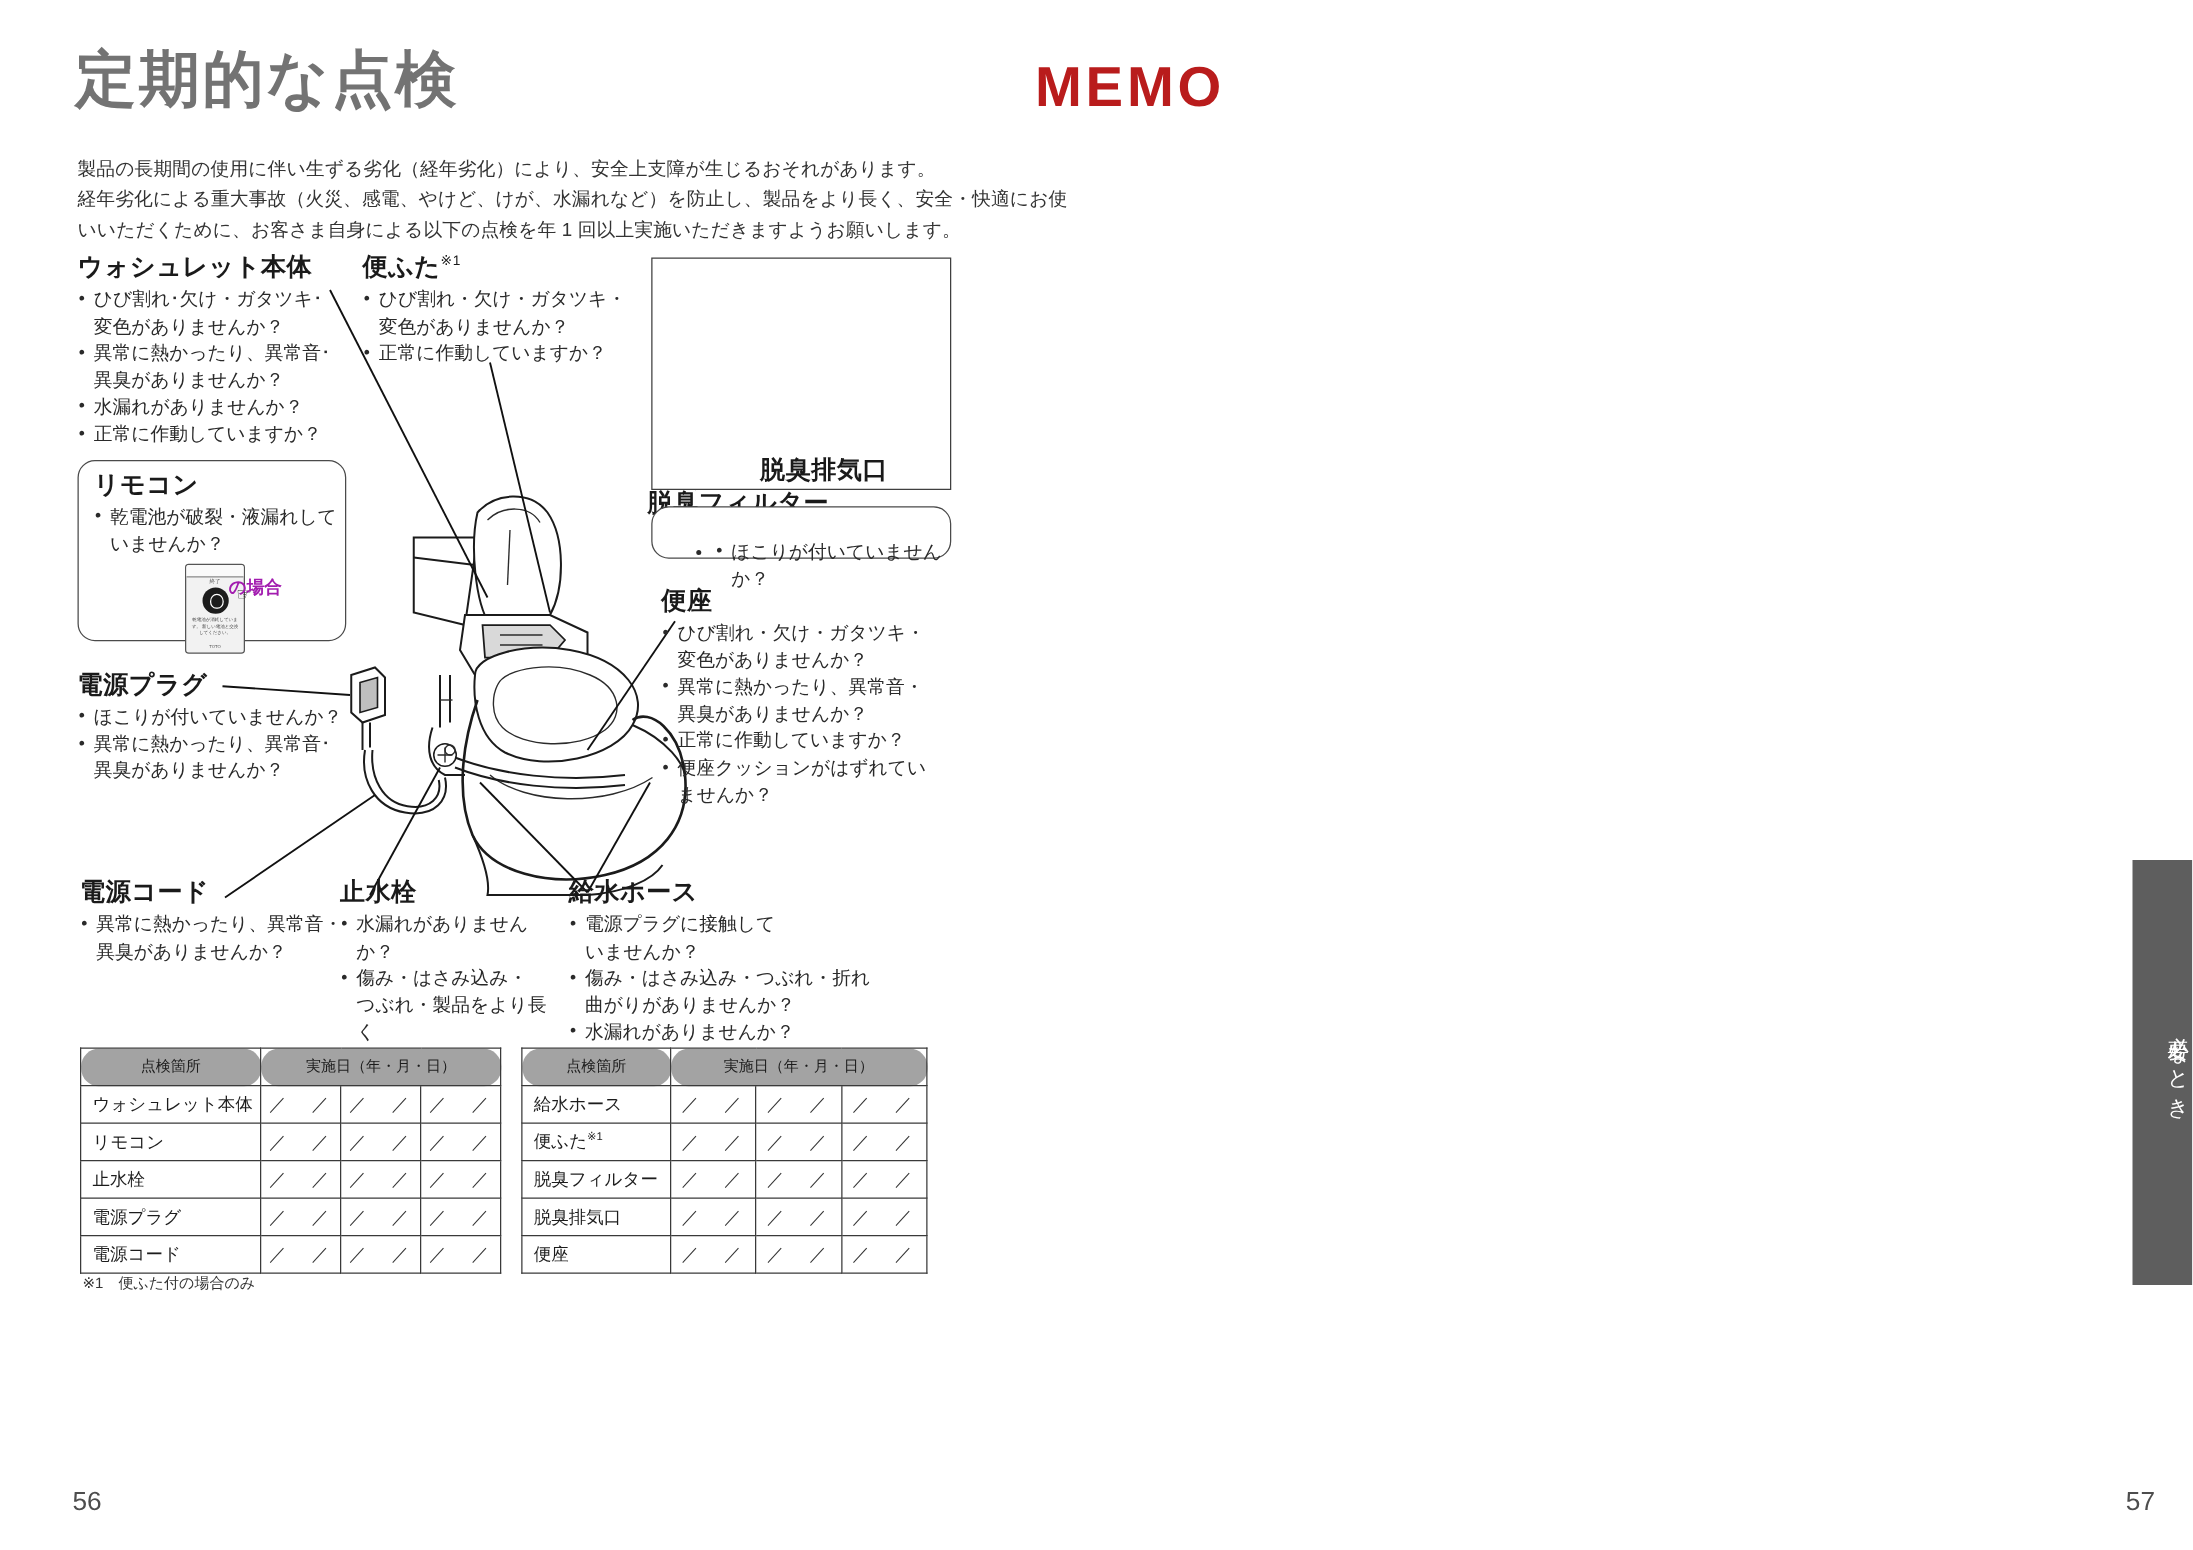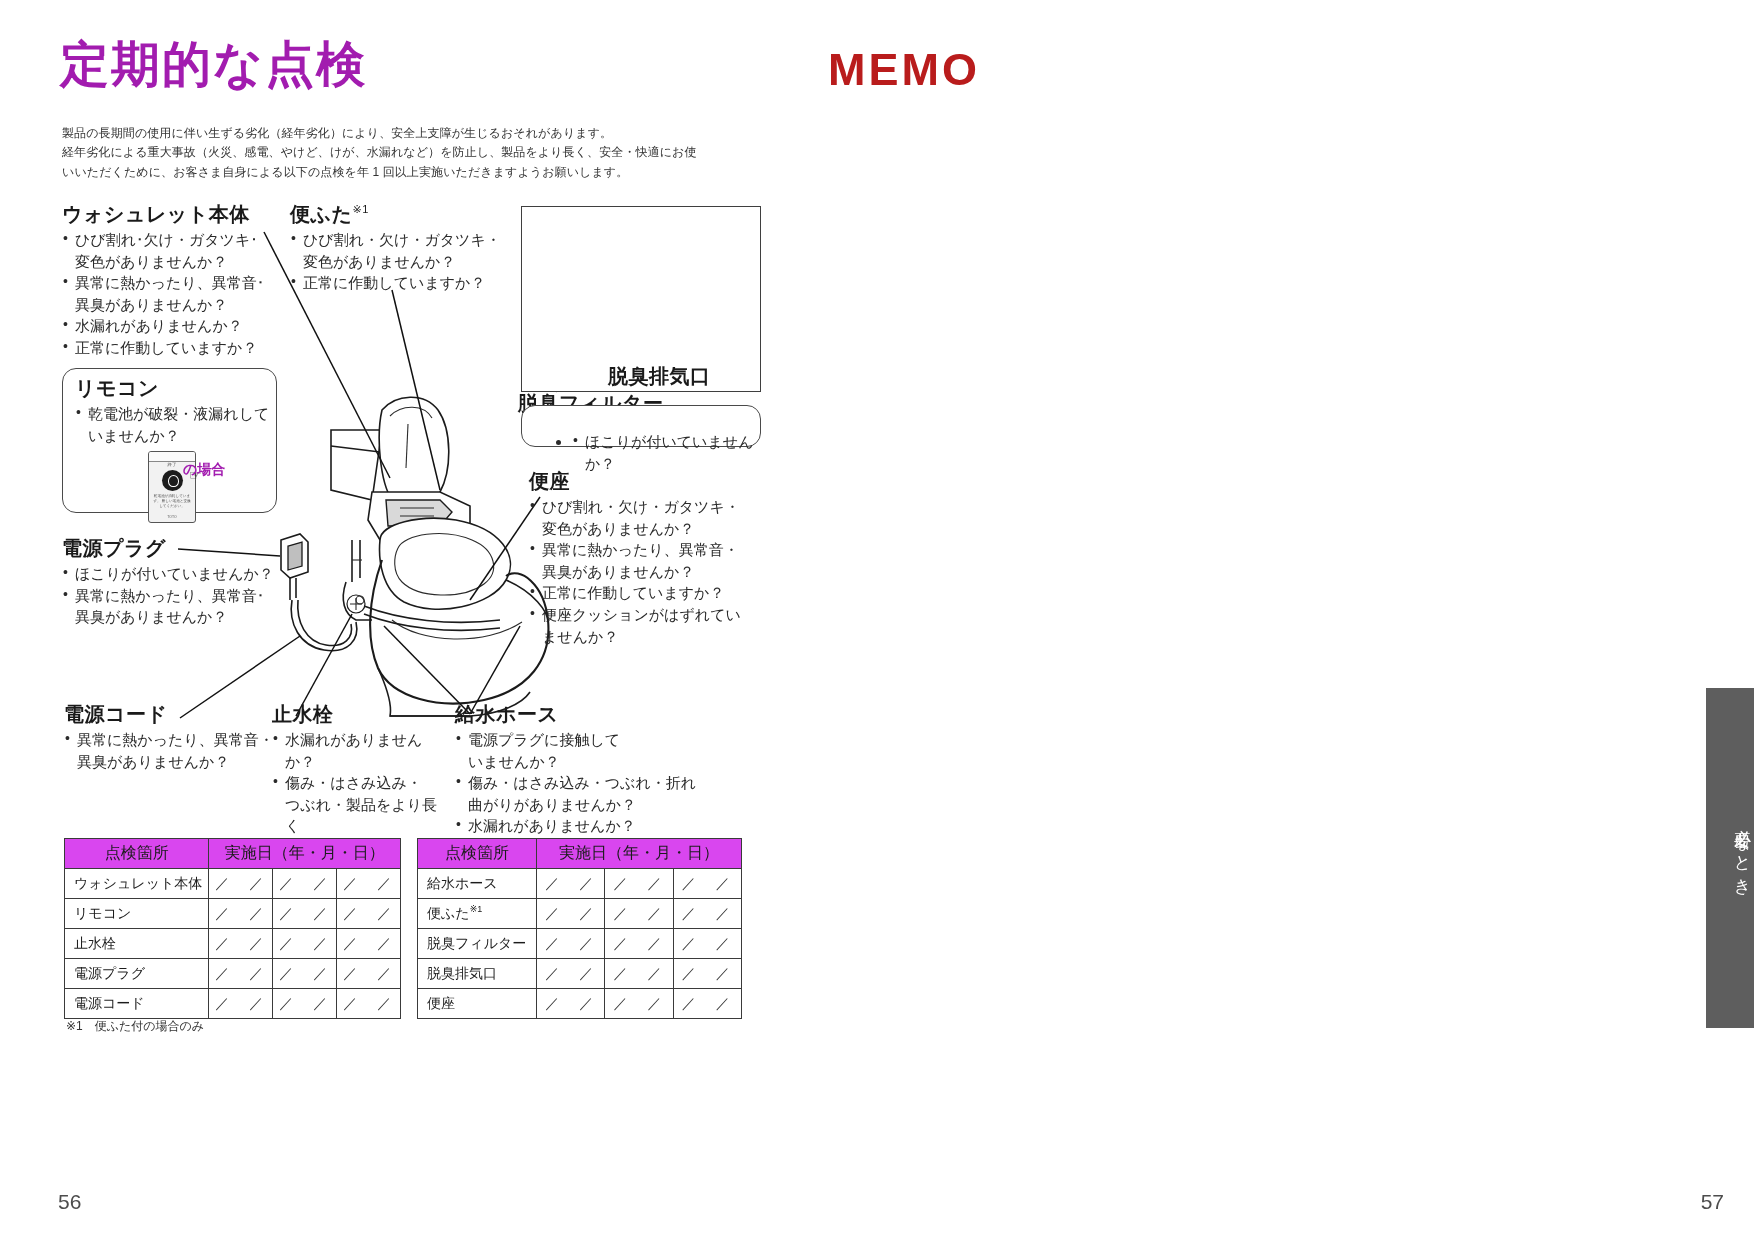--- a/index.html
+++ b/index.html
@@ -21,39 +21,39 @@
   }
 
   
   .page-title {
     position: absolute;
     left: 60px;
     top: 38px;
     font-size: 49px;
     font-weight: bold;
     letter-spacing: 2px;
-    color: #a21caf;
+    color: #737373;
     line-height: 1.1;
   }
   .memo-title {
     position: absolute;
     left: 828px;
     top: 44px;
     font-size: 45px;
     font-weight: bold;
     letter-spacing: 3px;
     color: #b91c1c;
     font-family: "Liberation Sans", sans-serif;
   }
   .intro {
     position: absolute;
     left: 62px;
     top: 124px;
     width: 690px;
-    font-size: 12px;
+    font-size: 15px;
     line-height: 1.62;
     color: #333;
     letter-spacing: 0.1px;
   }
   .intro div { white-space: nowrap; }
 
   
   .callout { position: absolute; }
   .callout h3 {
     margin: 0 0 3px 0;
@@ -169,22 +169,23 @@
   }
   .chk-table th, .chk-table td {
     border: 1px solid #3a3a3a;
     height: 29px;
     padding: 0 6px;
     font-weight: normal;
     text-align: center;
     white-space: nowrap;
   }
   .chk-table thead th {
-    background: #d946ef;
-    font-size: 16px;
+    background: #a3a3a3;
+    font-size: 12px;
+    border-radius: 14px;
   }
   .chk-table tbody td:first-child {
     text-align: left;
     padding-left: 9px;
   }
   .chk-table .date-cell {
     font-size: 14px;
     letter-spacing: 3px;
     color: #333;
   }

